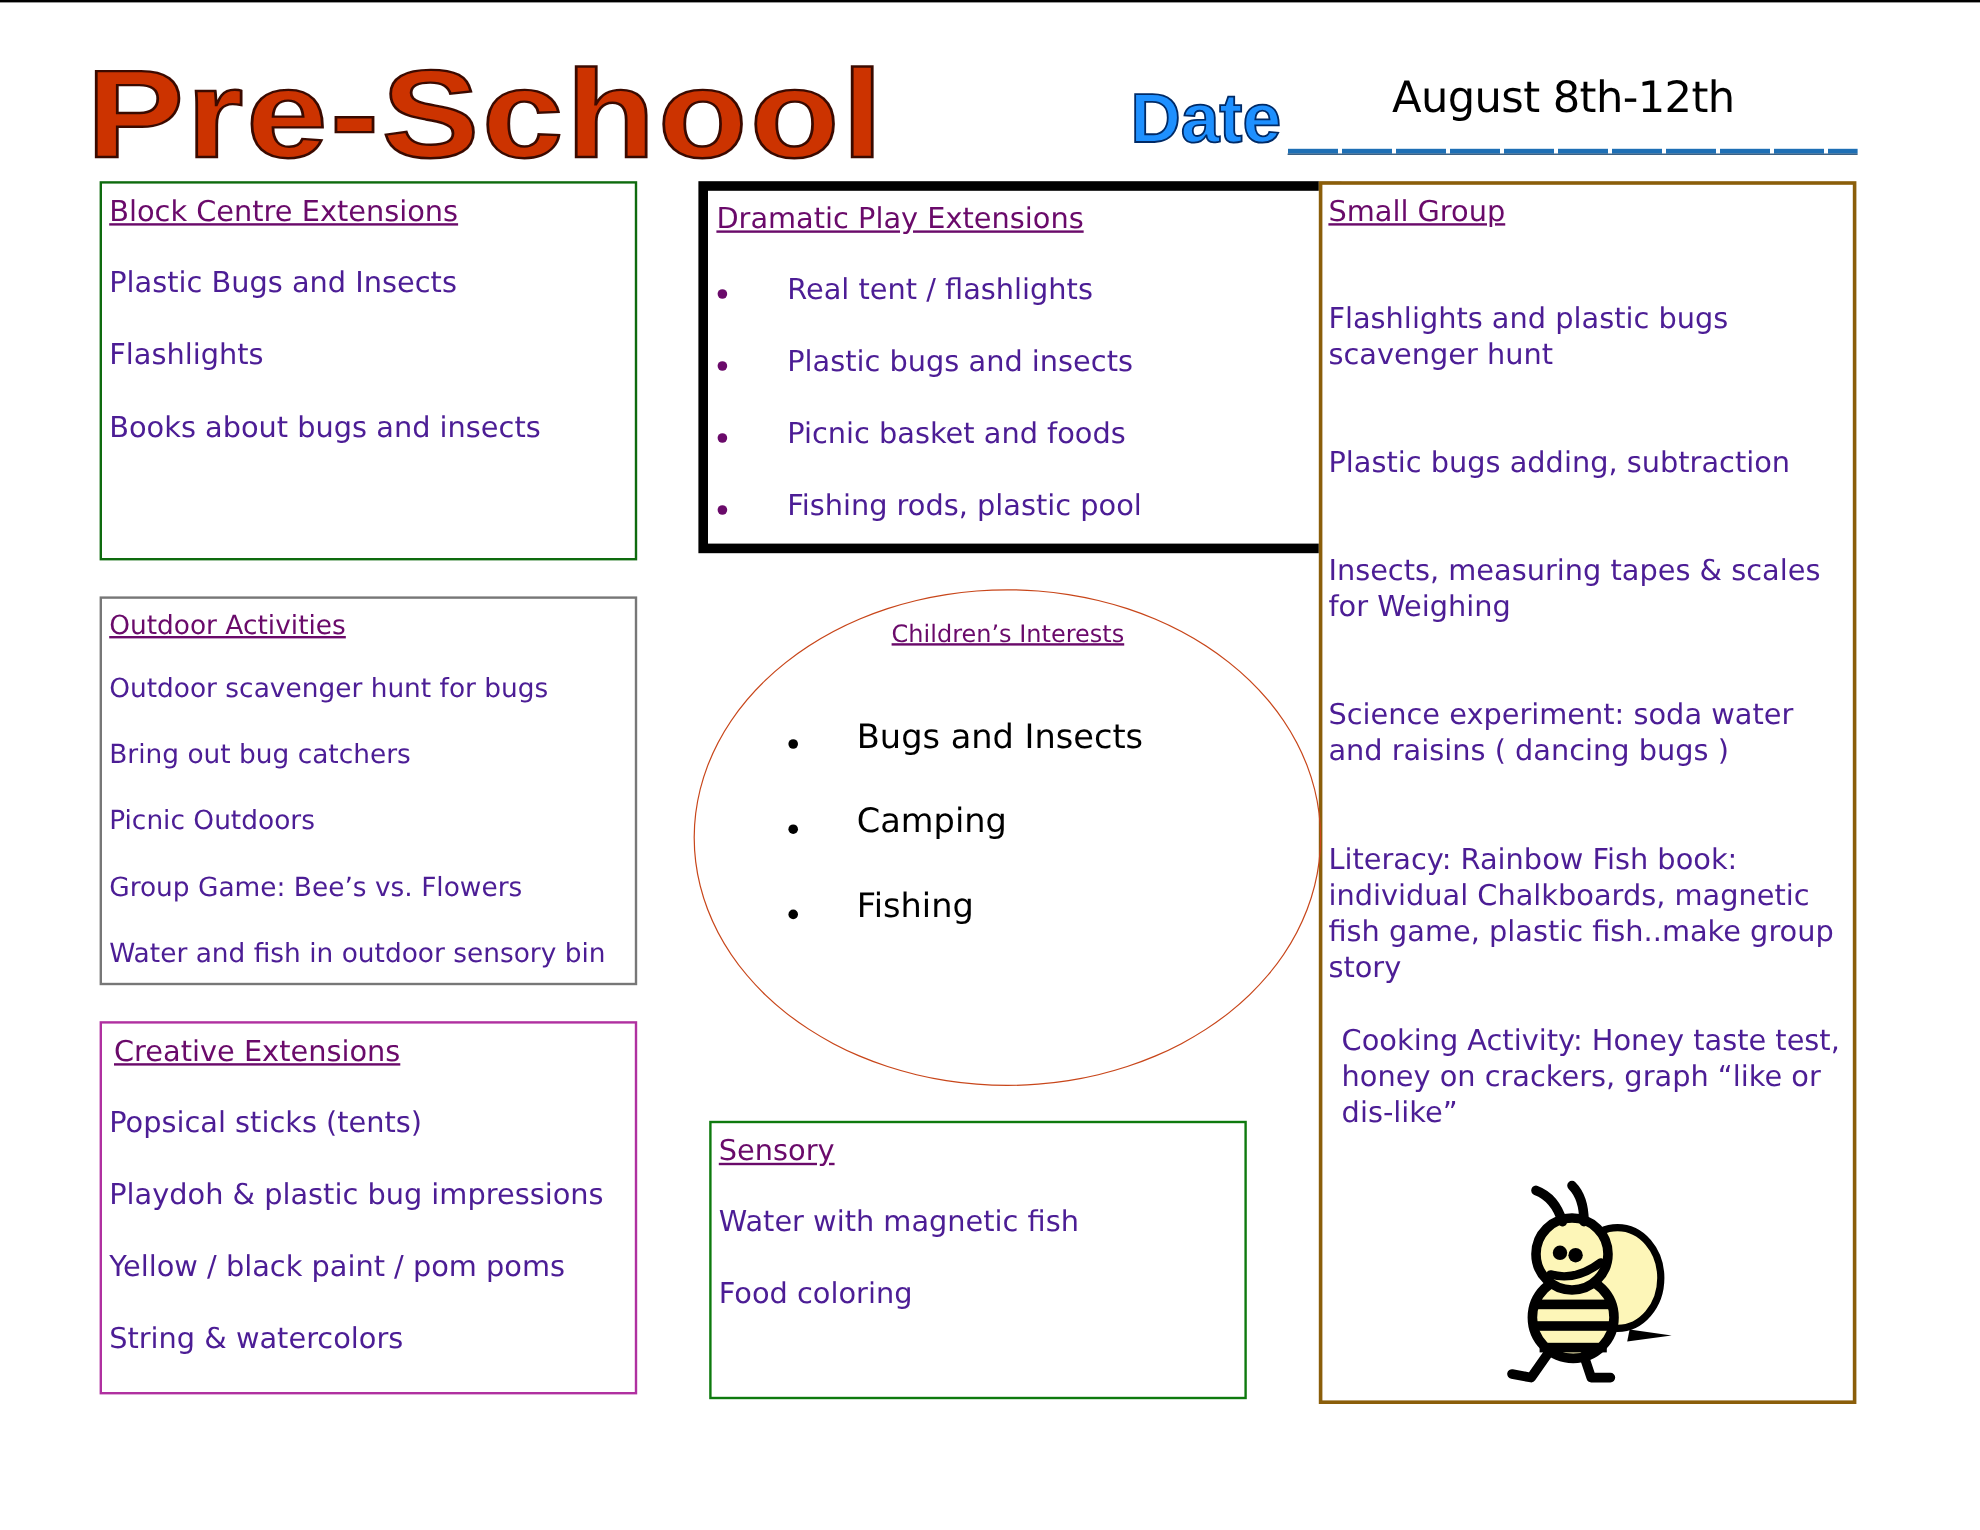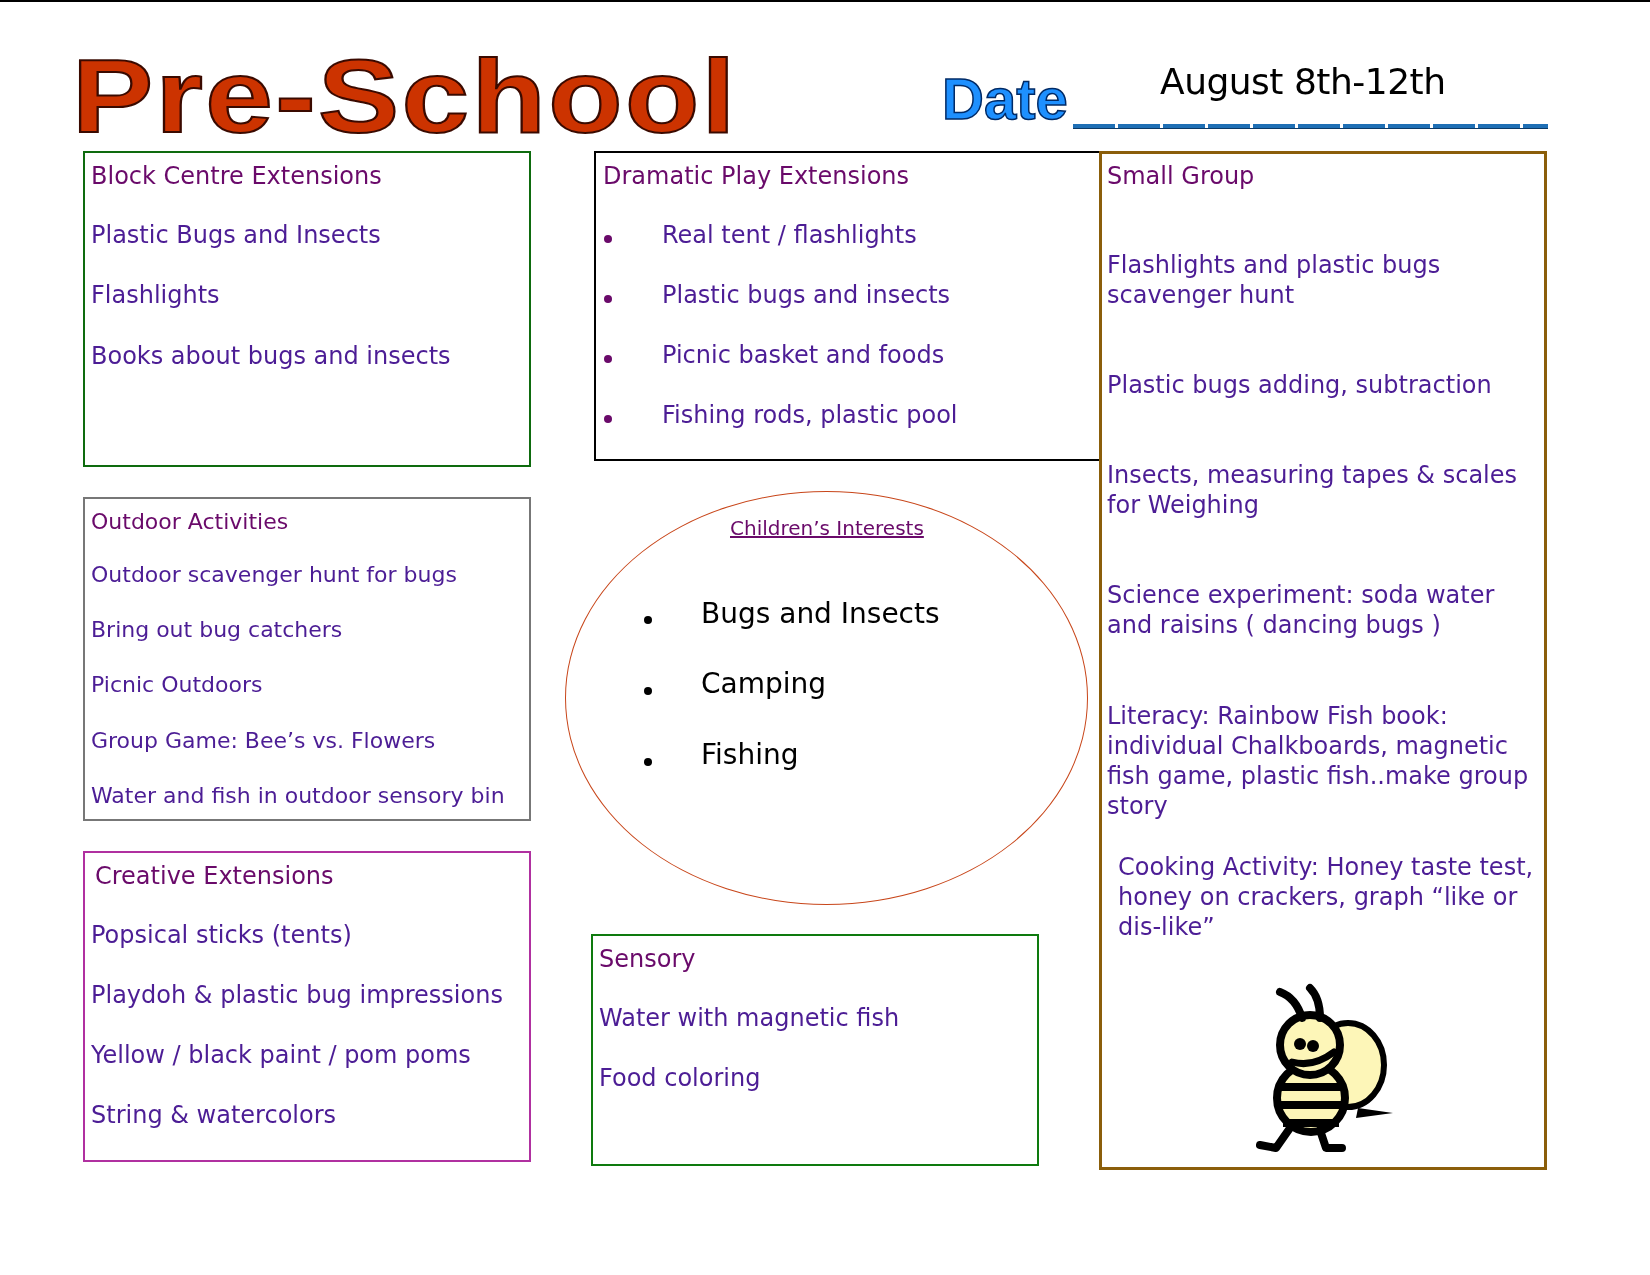--- a/index.html
+++ b/index.html
@@ -27,36 +27,36 @@
     background: repeating-linear-gradient(90deg, #1e6fb5 0 42px, #ffffff 42px 45px);
     border-bottom: 1px solid #0c3a66;
   }
   .date-value {
     position: absolute; left: 1160px; top: 60px;
     font-family: "DejaVu Sans", sans-serif; font-size: 36px; line-height: 44px; color: #000;
     letter-spacing: -0.5px;
   }
   .box { position: absolute; box-sizing: border-box; background: #fff; }
   .box .hdr {
-    position: absolute; color: #6a0a6a;
+    position: absolute; text-decoration: underline; color: #6a0a6a;
     font-size: 24px; line-height: 28px; white-space: nowrap;
   }
   .item { position: absolute; color: #4c1d95; font-size: 24px; line-height: 30px; white-space: nowrap; }
   .wrap { white-space: normal; }
   .bullet { position: absolute; width: 8px; height: 8px; border-radius: 50%; background: #6a0a6a; }
 
   #block { left: 83px; top: 151px; width: 448px; height: 316px; border: 2px solid #0e6b0e; }
-  #dramatic { left: 594px; top: 151px; width: 536px; height: 310px; border: 2px solid #000000; }
+  #dramatic { left: 582px; top: 151px; width: 536px; height: 310px; border: 8px solid #000000; }
   #small { left: 1099px; top: 151px; width: 448px; height: 1019px; border: 3px solid #8b5e0a; }
   #outdoor { left: 83px; top: 497px; width: 448px; height: 324px; border: 2px solid #777777; }
   #creative { left: 83px; top: 851px; width: 448px; height: 311px; border: 2px solid #b030a0; }
   #sensory { left: 591px; top: 934px; width: 448px; height: 232px; border: 2px solid #0e7a0e; }
 
   .oval {
-    position: absolute; left: 565px; top: 491px; width: 523px; height: 414px;
+    position: absolute; left: 578px; top: 491px; width: 523px; height: 414px;
     border: 1.5px solid #c8461a; border-radius: 50%; box-sizing: border-box;
   }
   .oval .hdr { position: absolute; text-decoration: underline; color: #6a0a6a; font-size: 20px; line-height: 24px; white-space: nowrap; }
   .oval .int { position: absolute; color: #000; font-size: 28px; line-height: 34px; white-space: nowrap; }
   .oval .dot { position: absolute; width: 8px; height: 8px; border-radius: 50%; background: #000; }
 
   .bee { position: absolute; left: 1248px; top: 980px; width: 150px; height: 175px; }
 </style>
 </head>
 <body>

